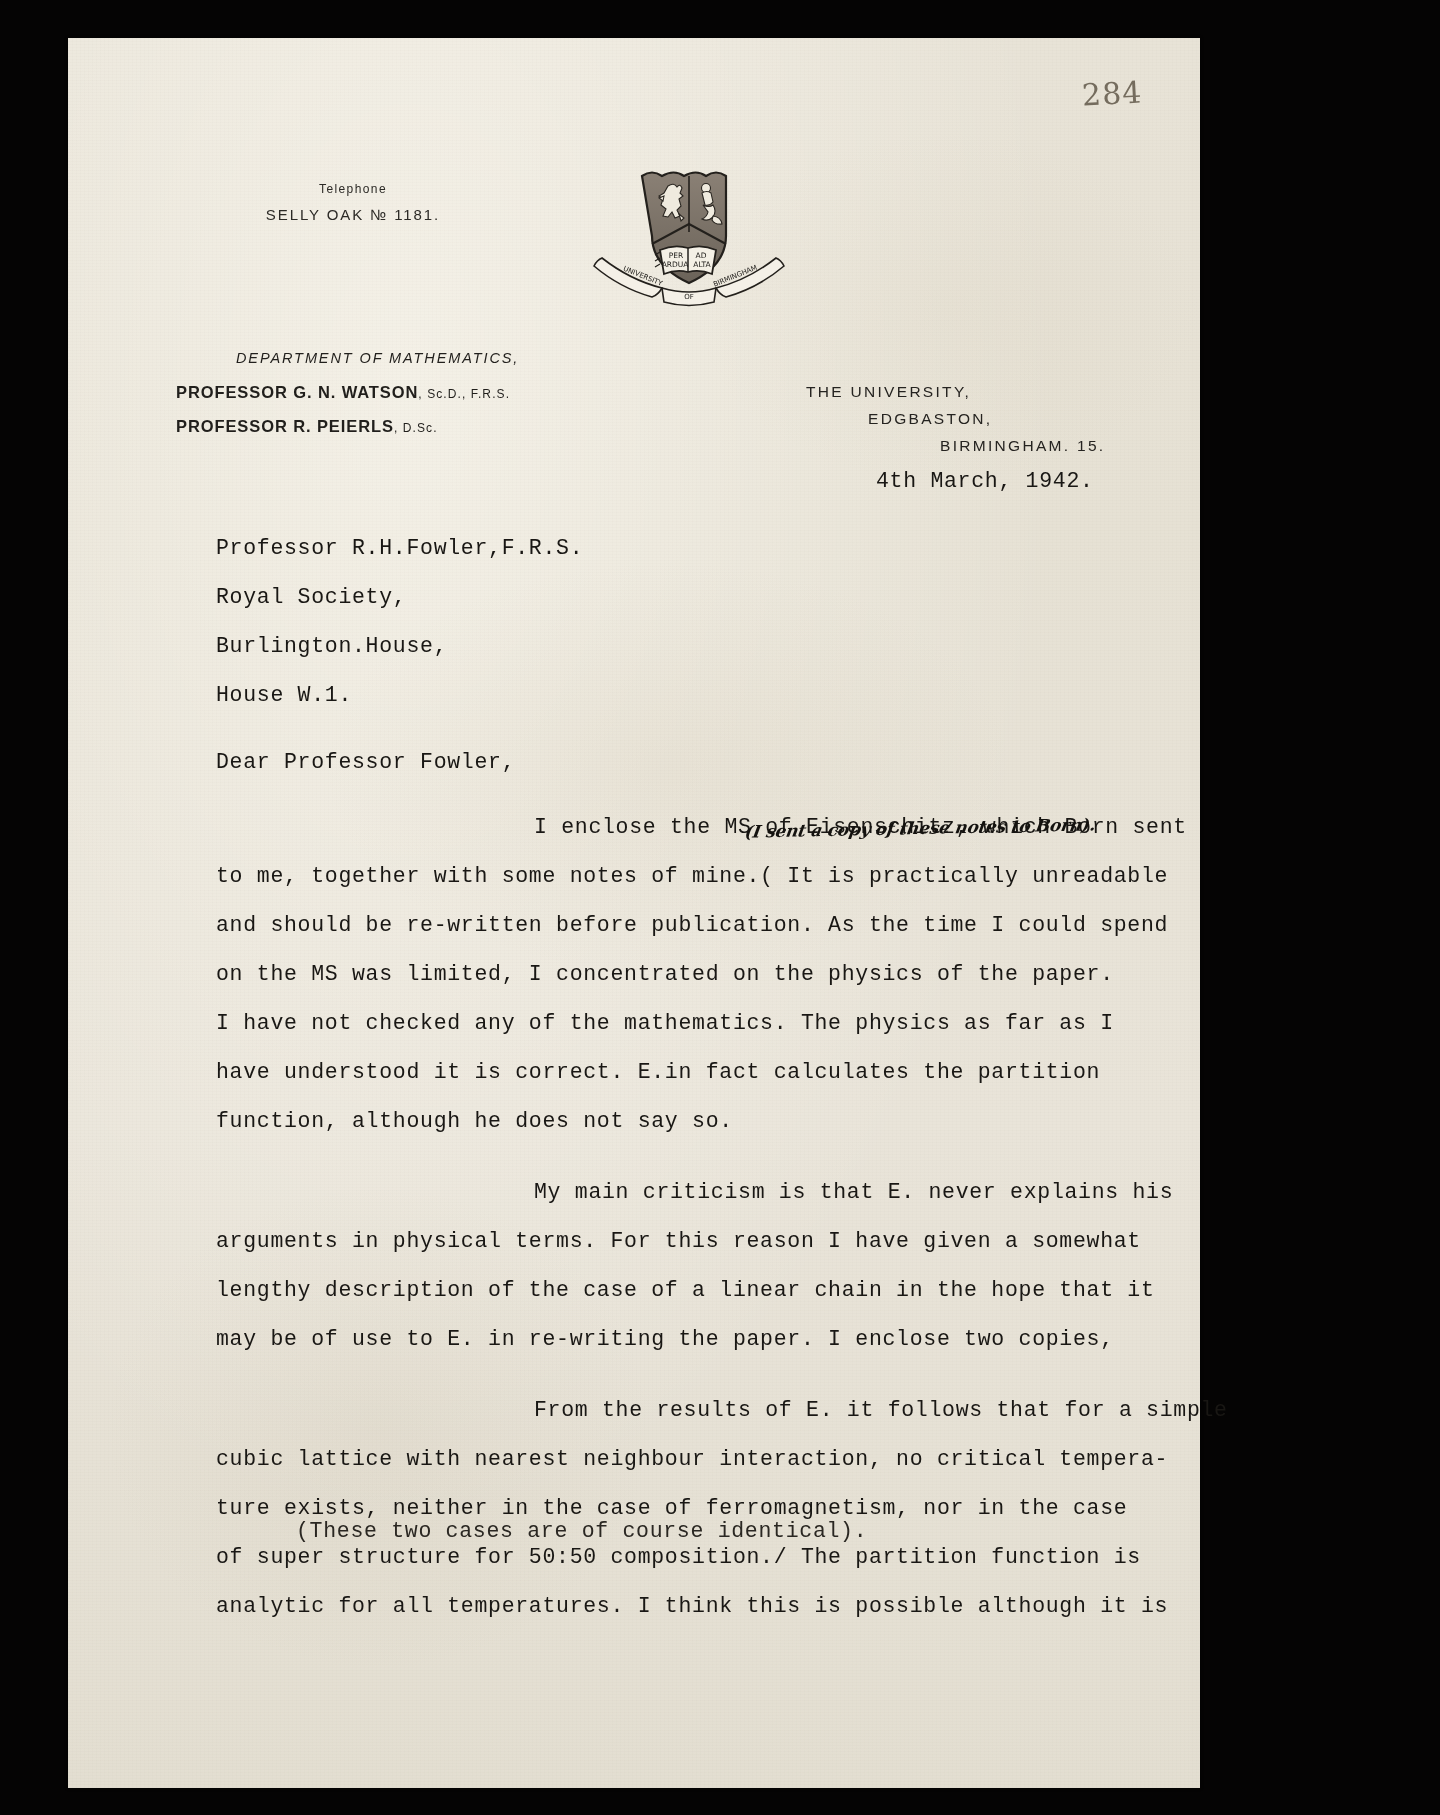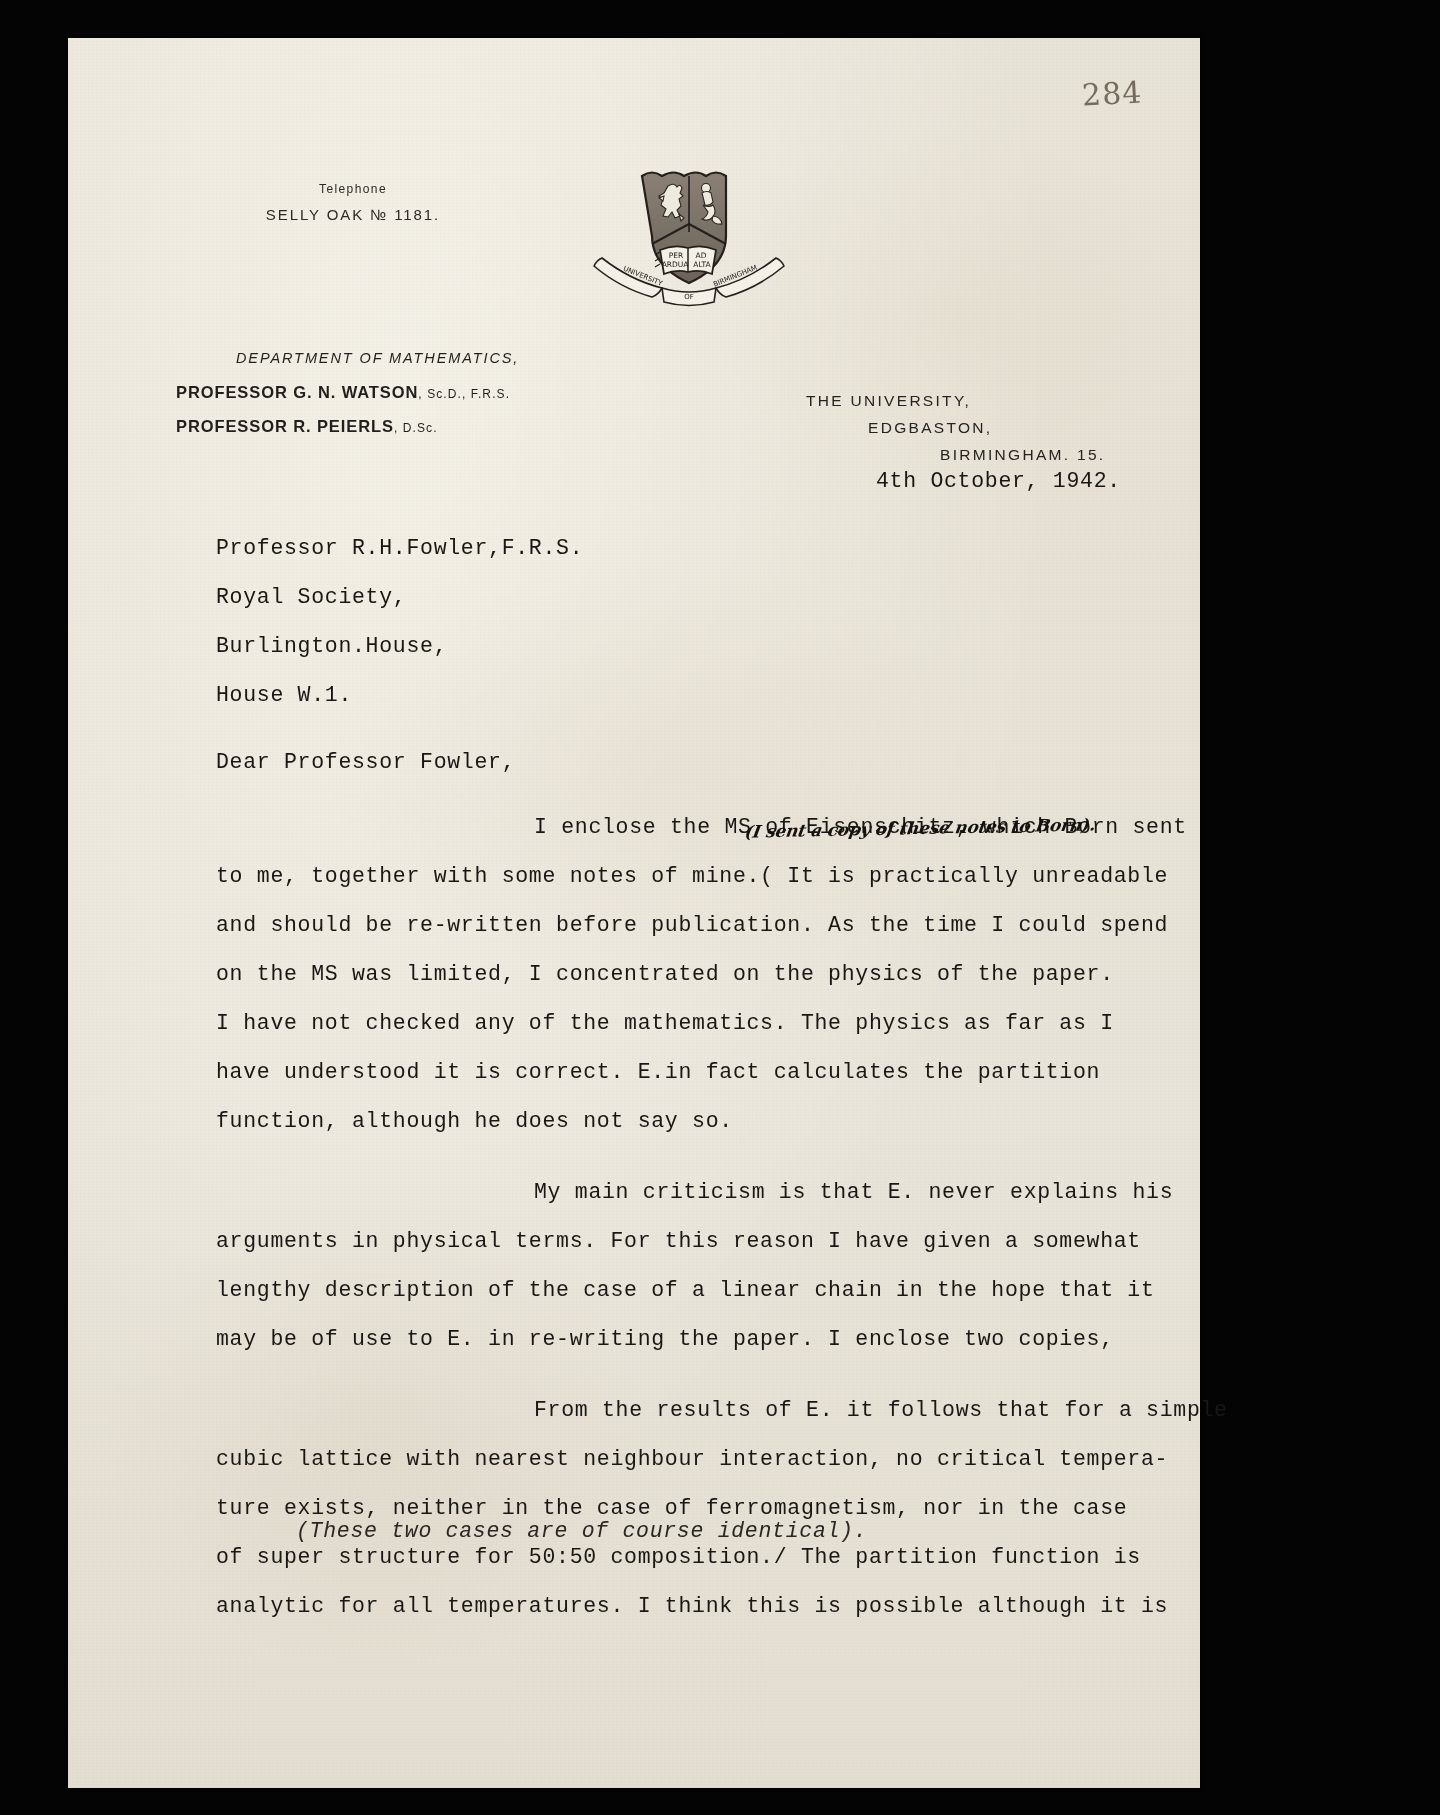--- a/index.html
+++ b/index.html
@@ -142,21 +142,21 @@
     color: #252320;
     font-family: "Liberation Sans", sans-serif;
     width: 400px;
   }
   .addr-line {
     font-size: 15.5px;
     letter-spacing: 2.3px;
     line-height: 27px;
     white-space: nowrap;
   }
-  #addr-university { padding-left: 48px; margin-top: 9px; }
+  #addr-university { padding-left: 48px; }
   #addr-edgbaston  { padding-left: 110px; }
   #addr-birmingham { padding-left: 182px; }
 
   
   #typed-body {
     position: absolute;
     left: 148px;
     top: 420px;
     width: 1030px;
     color: #191714;
@@ -205,21 +205,20 @@
   }
   #typed-insert-identical {
     position: absolute;
     left: 80px;
     top: -14px;
     font-family: "Liberation Mono", "DejaVu Sans Mono", monospace;
     font-size: 21.5px;
     letter-spacing: 0.7px;
     color: #2a2722;
     white-space: nowrap;
-    font-style: italic;
   }
 </style>
 </head>
 <body>
 
 <div id="scan-backdrop"></div>
 
 <div id="letter-sheet">
 
   <div id="paper-grain"></div>
@@ -299,21 +298,21 @@
   </div>
 
   <div id="address-block">
     <div class="addr-line" id="addr-university">THE UNIVERSITY,</div>
     <div class="addr-line" id="addr-edgbaston">EDGBASTON,</div>
     <div class="addr-line" id="addr-birmingham">BIRMINGHAM. 15.</div>
   </div>
 
   <div id="typed-body">
 
-    <div id="date-line">4th October, 1942.</div>
+    <div id="date-line">4th March, 1942.</div>
 
     <div id="recipient-block">
       <div class="typed-line">Professor R.H.Fowler,F.R.S.</div>
       <div class="typed-line">Royal Society,</div>
       <div class="typed-line">Burlington.House,</div>
       <div class="typed-line">House W.1.</div>
     </div>
 
     <div id="salutation" class="typed-line">Dear Professor Fowler,</div>
 

